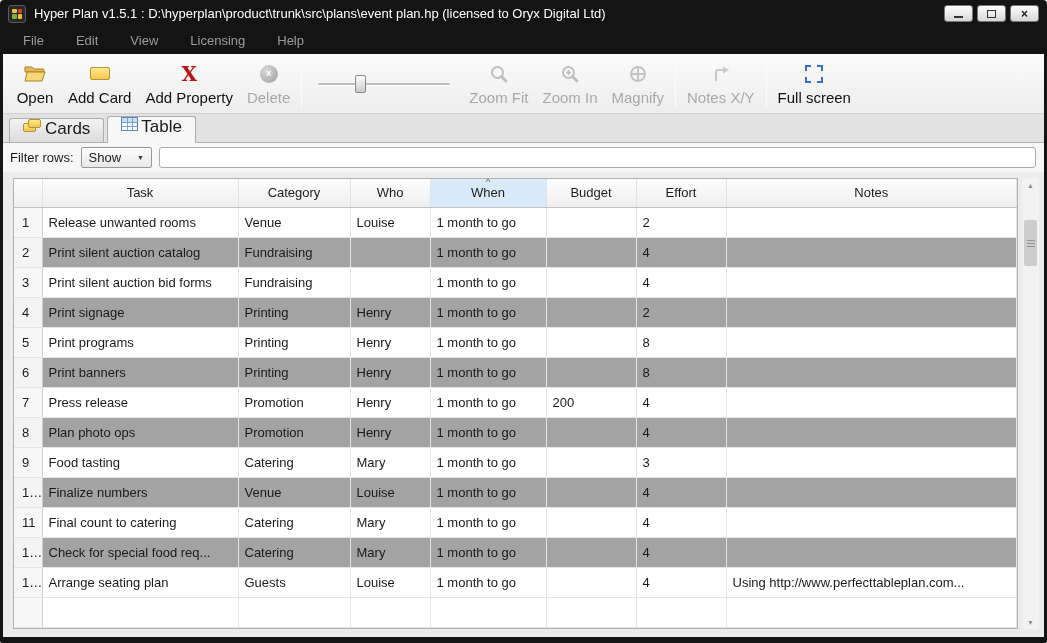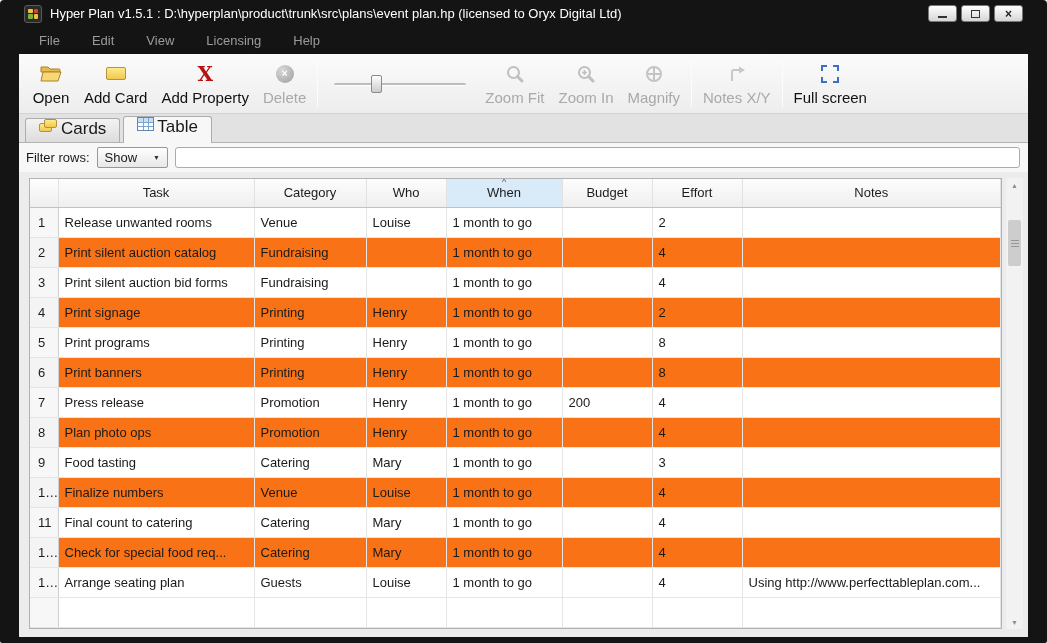--- a/index.html
+++ b/index.html
@@ -1,19 +1,19 @@
 <!DOCTYPE html>
 <html><head>
 <meta charset="utf-8">
 <style>
   * { margin:0; padding:0; box-sizing:border-box; }
   html,body { width:1047px; height:643px; }
   body { font-family:"Liberation Sans",sans-serif; font-size:13px; color:#1a1a1a; }
 
-  .window { width:1047px; height:643px; background:#141414; padding:0 19px 6px;
+  .window { width:1047px; height:643px; background:#141414; padding:0 3px 6px;
             border-radius:4px 4px 2px 2px; overflow:hidden; display:flex; flex-direction:column; }
 
   
   .titlebar { height:27px; display:flex; align-items:center; gap:8px; padding:0 5px; color:#fff; flex:0 0 auto; }
   .app-icon { width:18px; height:18px; background:#2a2a2a; border:1px solid #5a5a5a; border-radius:3px;
               display:grid; grid-template-columns:1fr 1fr; grid-template-rows:1fr 1fr; gap:1px; padding:3px; }
   .app-icon i { display:block; border-radius:1px; }
   .app-icon .q1 { background:#f0c23c; } .app-icon .q2 { background:#d2452e; }
   .app-icon .q3 { background:#7ab33e; } .app-icon .q4 { background:#f0c23c; }
   .title-text { flex:1; white-space:nowrap; overflow:hidden; font-size:13px; }
@@ -81,21 +81,21 @@
   .table-area { flex:1; display:flex; gap:4px; padding:6px 5px 8px 10px; overflow:hidden; background:#ececec; }
   .grid-wrap { flex:1; border:1px solid #b2b2b2; background:#fff; overflow:hidden; }
   table { border-collapse:collapse; table-layout:fixed; width:100%; }
   th { height:28px; background:linear-gradient(#fdfdfd,#efefef); border-bottom:1px solid #c2c2c2;
        border-right:1px solid #e2e2e2; font-weight:normal; font-size:13px; color:#1c1c1c; text-align:center; position:relative; }
   th.sorted { background:#d9eaf8; }
   th .caret { position:absolute; top:-2px; left:50%; transform:translateX(-50%); font-size:9px; color:#555; }
   td { height:30px; border-bottom:1px solid #e5e5e5; border-right:1px solid #e5e5e5; padding:0 6px;
        white-space:nowrap; overflow:hidden; text-overflow:ellipsis; font-size:13px; background:#fff; }
   td.rownum { background:#f7f7f7; border-right:1px solid #cfcfcf; padding-left:8px; color:#1c1c1c; }
-  tr.alt td { background:#f97316; }
+  tr.alt td { background:#a3a3a3; }
   tr.alt td.rownum { background:#f4f4f4; }
 
   
   .vscroll { width:17px; flex:0 0 auto; background:#f2f2f2; border-radius:2px;
              display:flex; flex-direction:column; }
   .vs-arrow { height:14px; display:flex; align-items:center; justify-content:center; font-size:7px; color:#8e8e8e; }
   .vs-track { flex:1; position:relative; }
   .vs-thumb { position:absolute; top:28px; left:2px; right:2px; height:46px; background:#cdcdcd;
               border-radius:2px; display:flex; align-items:center; justify-content:center; }
   .vs-grip { width:8px; height:1px; background:#969696; box-shadow:0 -3px 0 #969696, 0 3px 0 #969696; }

